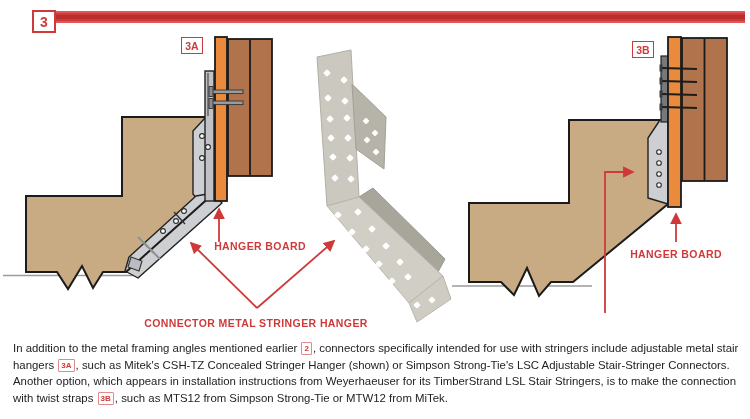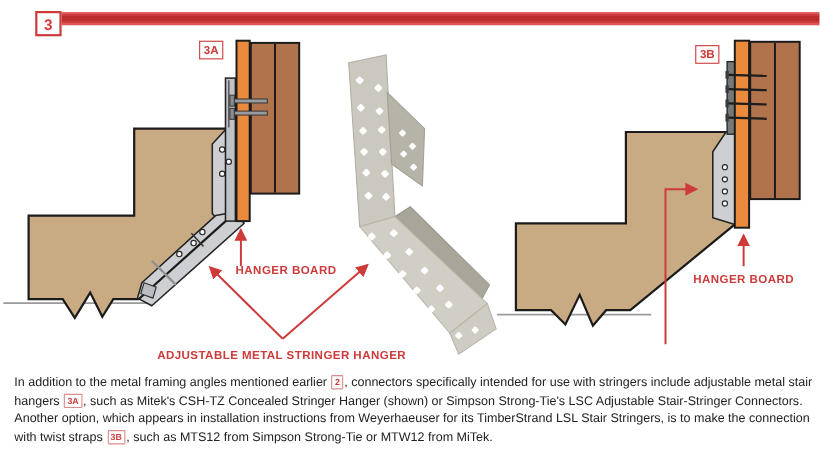--- a/index.html
+++ b/index.html
@@ -202,17 +202,17 @@
       <polyline class="red-arrow" points="605,313 605,172 633,172" marker-end="url(#arr)"></polyline>
     </g>
   </svg>
 
   <div class="badge badge-3">3</div>
   <div class="badge badge-3a">3A</div>
   <div class="badge badge-3b">3B</div>
 
   <div class="callout co-hb-left">HANGER BOARD</div>
   <div class="callout co-hb-right">HANGER BOARD</div>
-  <div class="callout co-amsh">ADJUSTABLE METAL STRINGER HANGER</div>
+  <div class="callout co-amsh">CONNECTOR METAL STRINGER HANGER</div>
 
   <p class="caption" id="caption">In addition to the metal framing angles mentioned earlier <span class="ref-badge">2</span>, connectors specifically intended for use with stringers include adjustable metal stair hangers <span class="ref-badge">3A</span>, such as Mitek's CSH-TZ Concealed Stringer Hanger (shown) or Simpson Strong-Tie's LSC Adjustable Stair-Stringer Connectors. Another option, which appears in installation instructions from Weyerhaeuser for its TimberStrand LSL Stair Stringers, is to make the connection with twist straps <span class="ref-badge">3B</span>, such as MTS12 from Simpson Strong-Tie or MTW12 from MiTek.</p>
 
 </div>
 
 </body></html>

